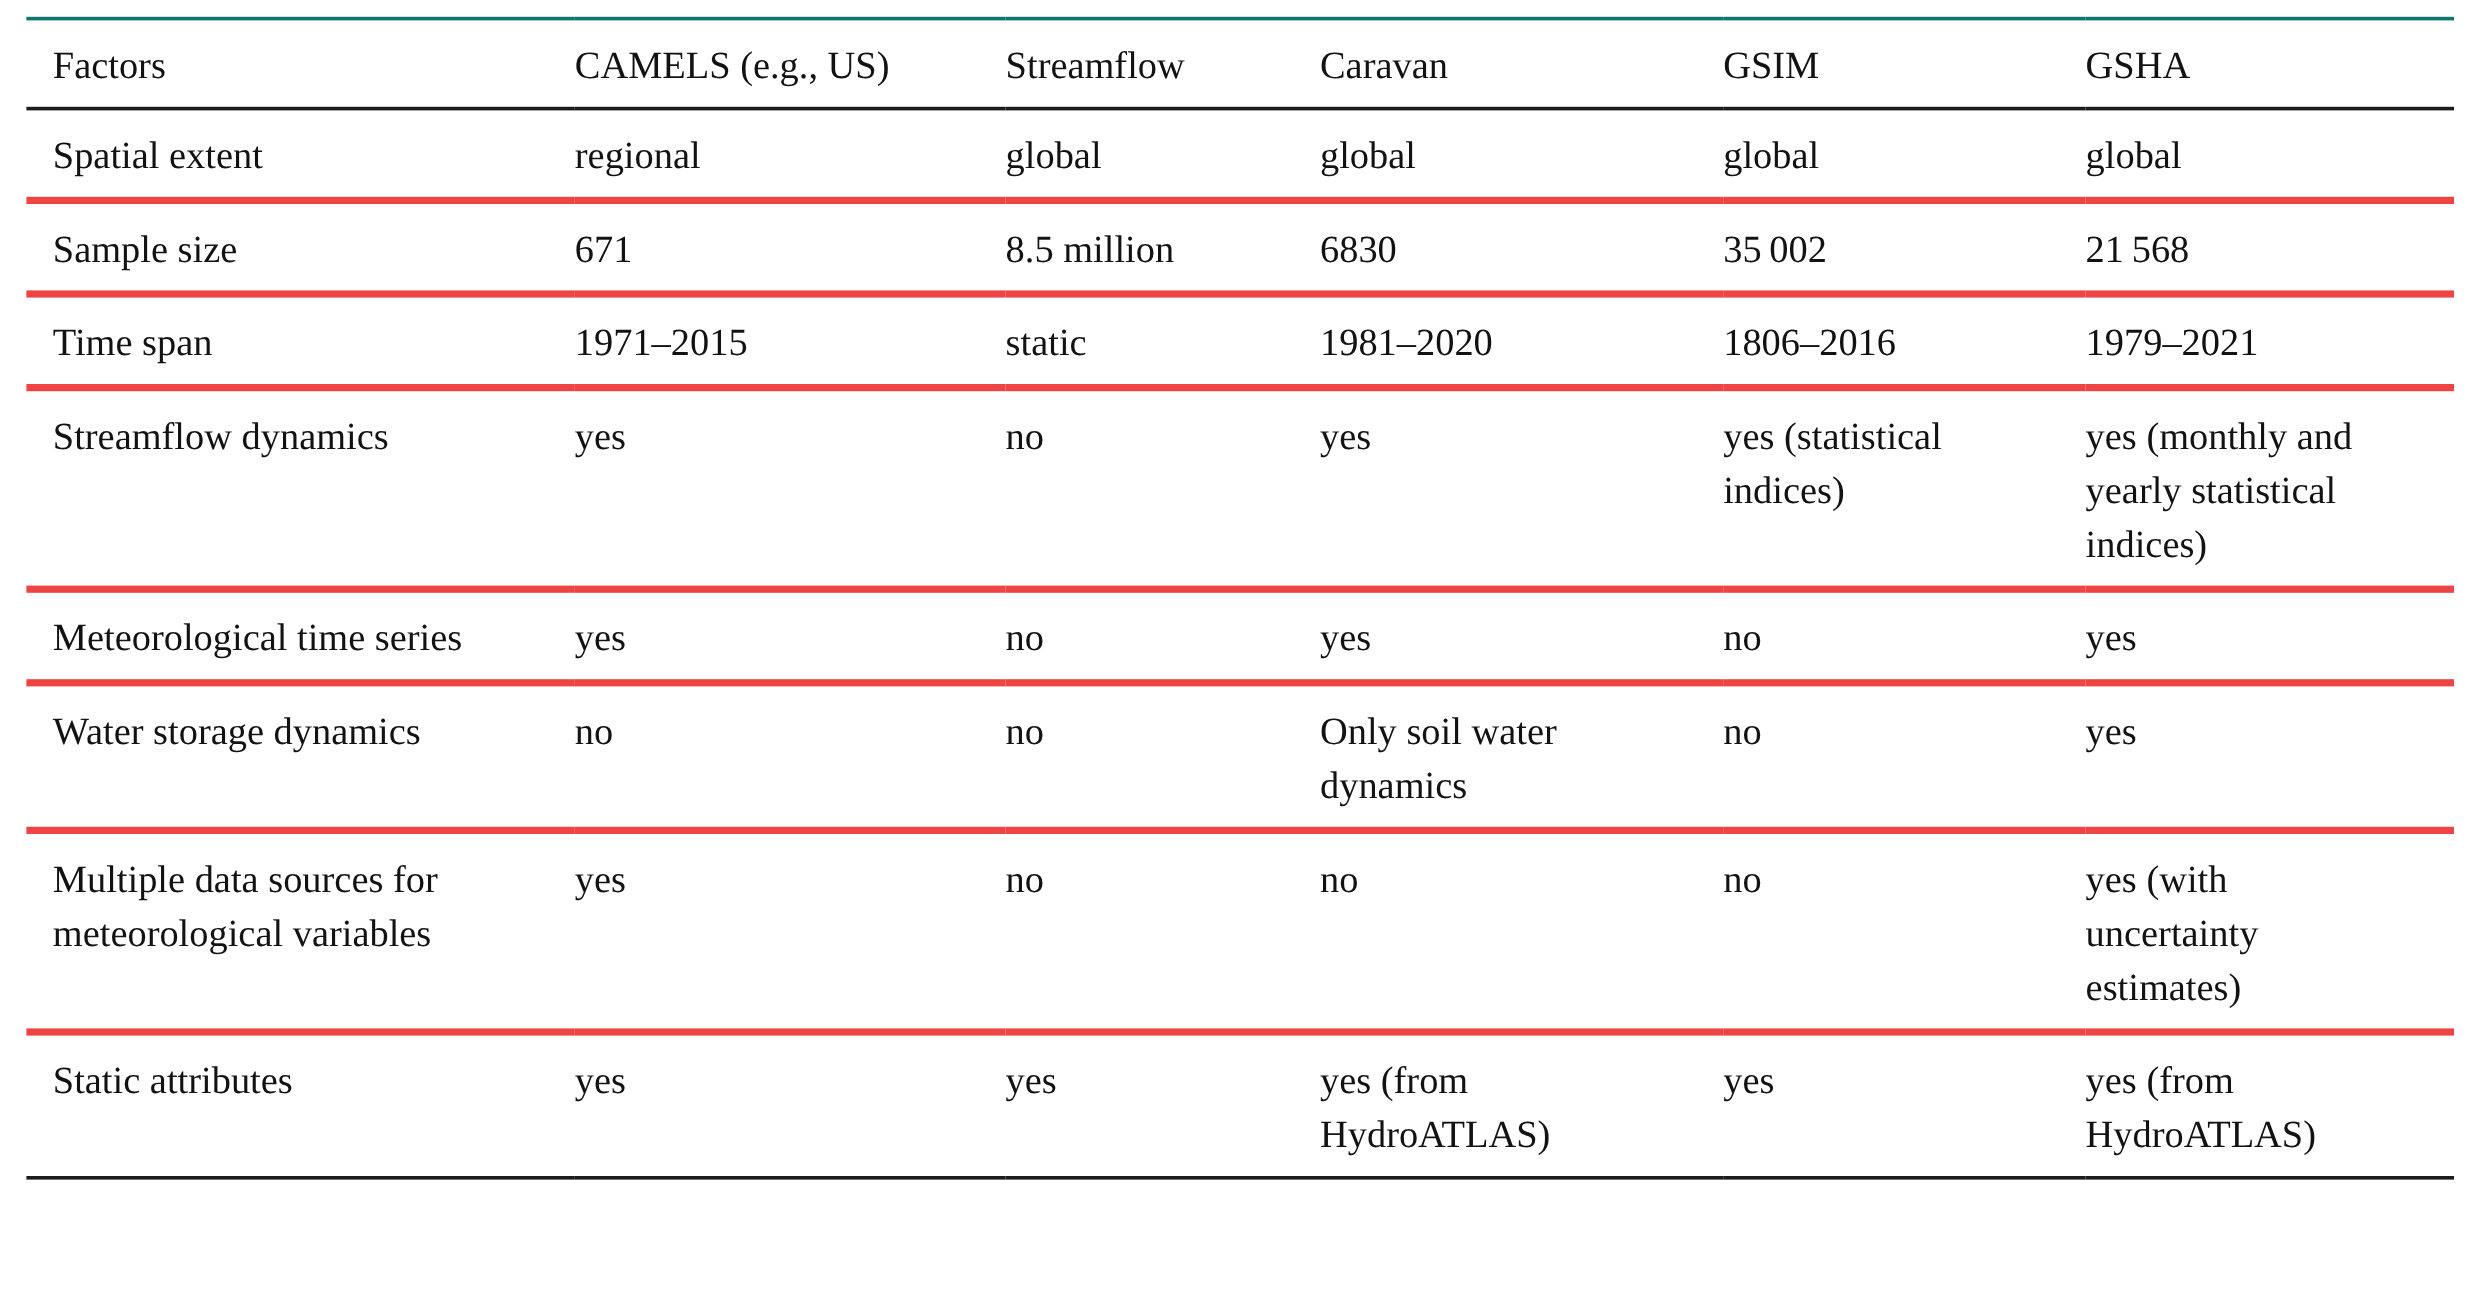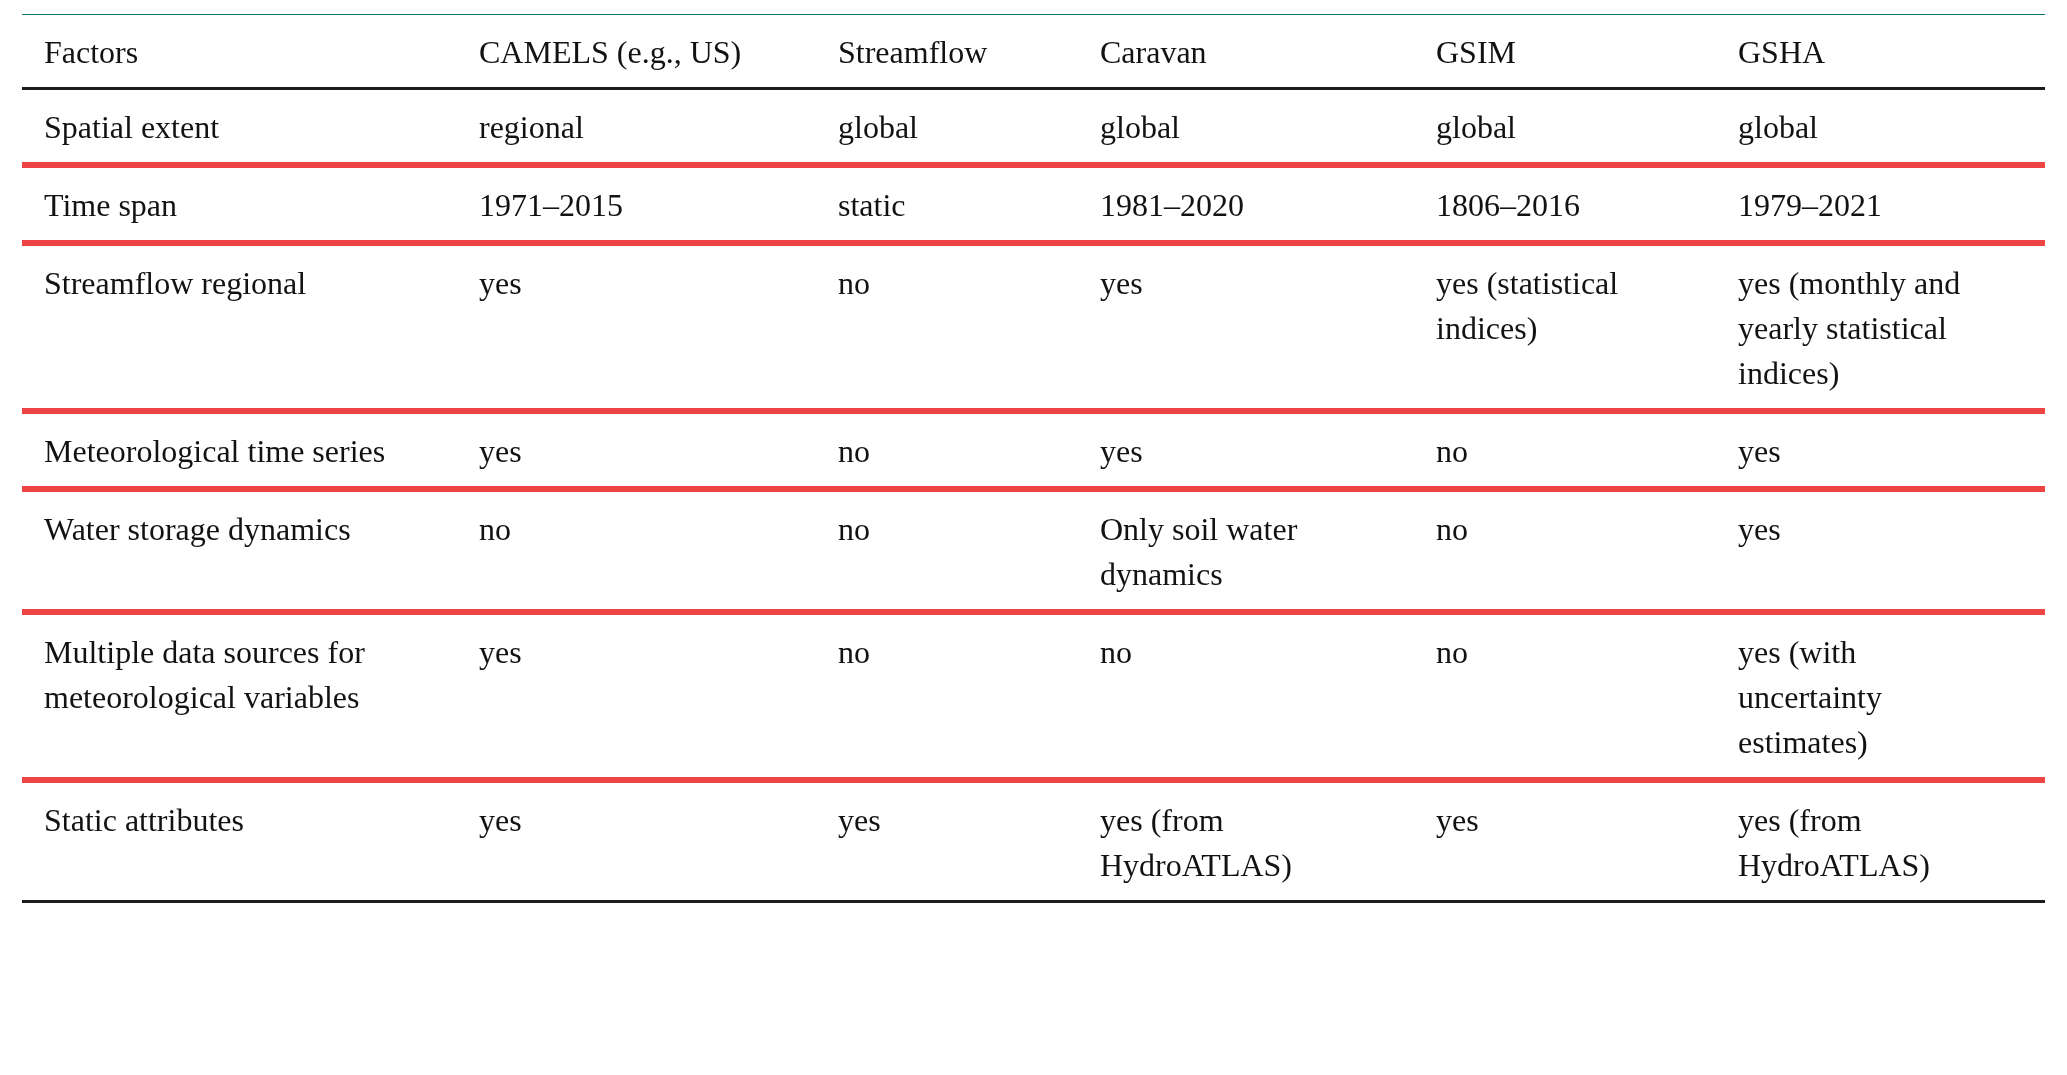--- a/index.html
+++ b/index.html
@@ -34,21 +34,21 @@
     padding: 15px 24px 12px 0;
     line-height: 45px;
     white-space: pre-line;
     overflow: hidden;
   }
   table.cmp th:first-child,
   table.cmp td:first-child {
     padding-left: 22px;
   }
   thead tr {
-    border-top: 1px solid #0f766e;
+    border-top: 3px solid #0f766e;
     border-bottom: 3px solid #1c1c1c;
   }
   tbody tr {
     border-bottom: 6px solid #ef4444;
   }
   tbody tr:last-child {
     border-bottom: 3px solid #1c1c1c;
   }
 </style>
 </head>
@@ -77,29 +77,37 @@
     <tbody>
       <tr>
         <td>Spatial extent</td>
         <td>regional</td>
         <td>global</td>
         <td>global</td>
         <td>global</td>
         <td>global</td>
       </tr>
       <tr>
+        <td>Sample size</td>
+        <td>671</td>
+        <td>8.5 million</td>
+        <td>6830</td>
+        <td>35 002</td>
+        <td>21 568</td>
+      </tr>
+      <tr>
         <td>Time span</td>
         <td>1971–2015</td>
         <td>static</td>
         <td>1981–2020</td>
         <td>1806–2016</td>
         <td>1979–2021</td>
       </tr>
       <tr>
-        <td>Streamflow regional</td>
+        <td>Streamflow dynamics</td>
         <td>yes</td>
         <td>no</td>
         <td>yes</td>
         <td>yes (statistical
 indices)</td>
         <td>yes (monthly and
 yearly statistical
 indices)</td>
       </tr>
       <tr>

